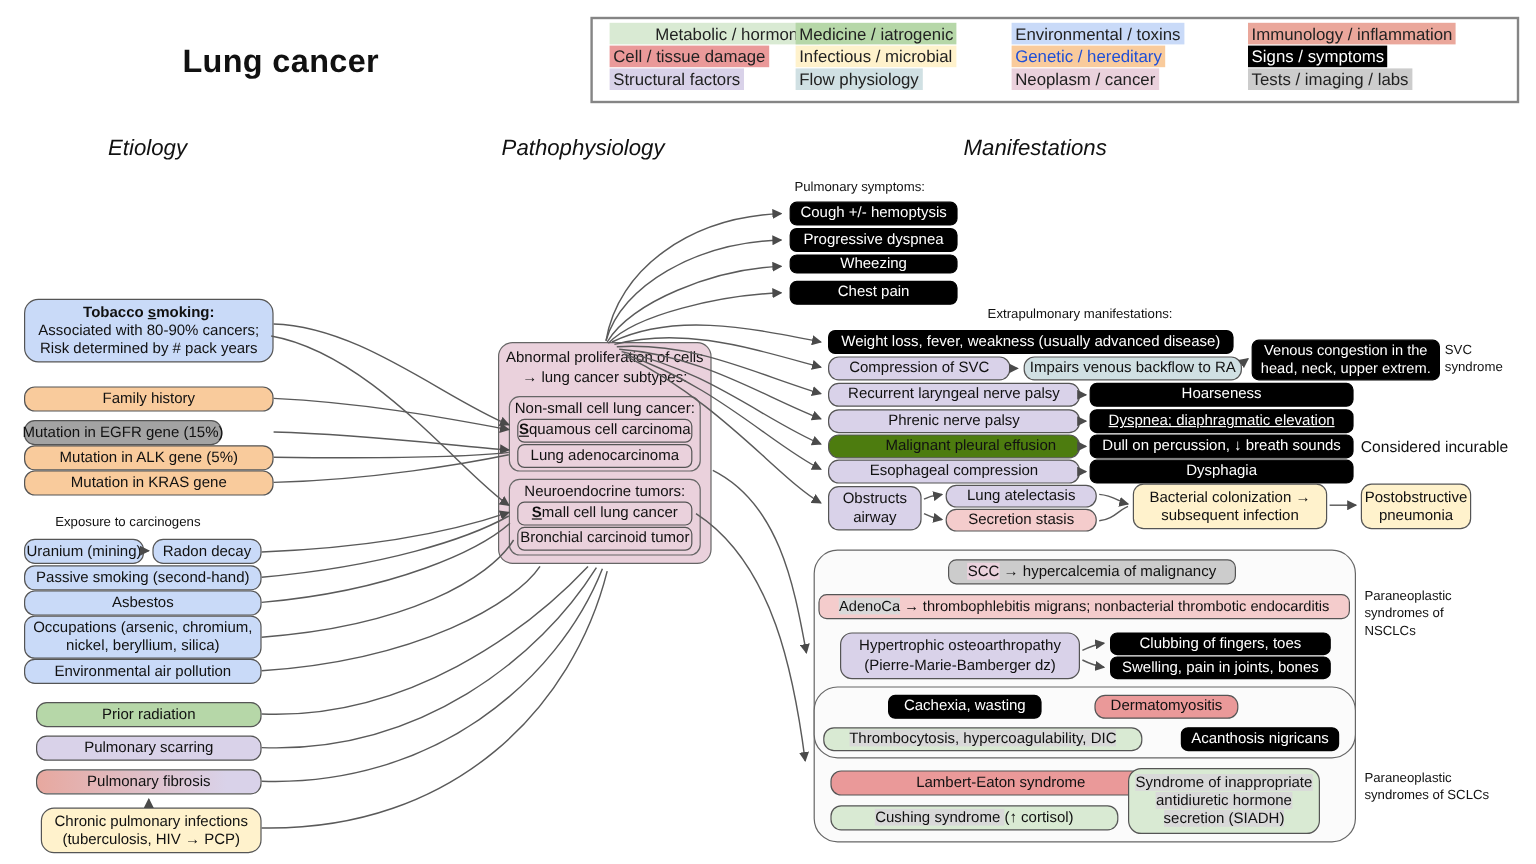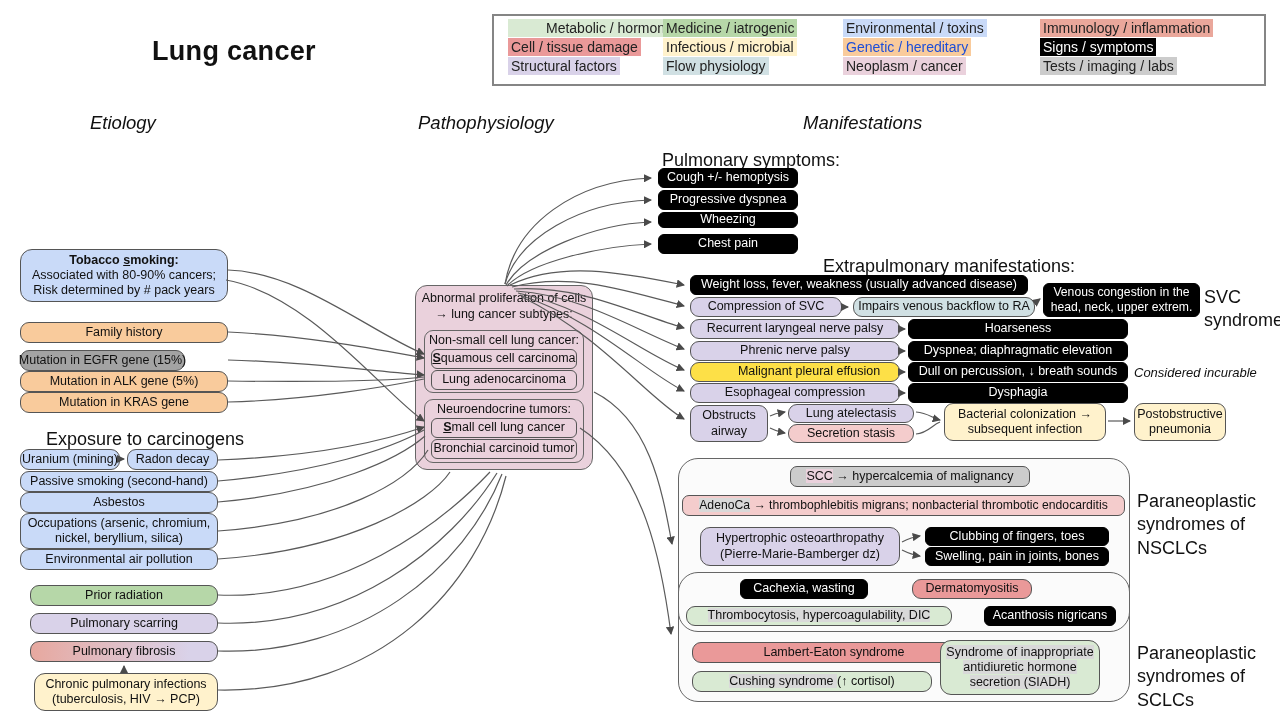--- a/index.html
+++ b/index.html
@@ -3,21 +3,21 @@
 <meta charset="utf-8">
 <style>
   html,body{margin:0;padding:0;background:#fff;}
   #stage{position:relative;width:1280px;height:720px;background:#fff;overflow:hidden;
          font-family:"Liberation Sans", sans-serif;color:#111;}
   .n{position:absolute;box-sizing:border-box;border:1.2px solid #555;border-radius:9px;
      display:flex;align-items:center;justify-content:center;text-align:center;
      font-size:12.5px;line-height:1.22;padding:1px 4px;background:#fff;}
   .n .w{white-space:nowrap;}
   .blk{background:#000;color:#fff;border-color:#000;border-radius:6px;}
-  .lbl{position:absolute;font-size:18px;color:#111;}
+  .lbl{position:absolute;font-size:11px;color:#111;}
   .title{position:absolute;font-size:27px;font-weight:bold;letter-spacing:.3px;}
   .hdr{position:absolute;font-style:italic;font-size:18.5px;}
   .legend{position:absolute;left:492px;top:14px;width:770px;height:68px;
           border:2px solid #858585;background:#fff;}
   .lcol{position:absolute;top:3px;display:flex;flex-direction:column;align-items:flex-start;
         gap:1px;font-size:14px;}
   .lcol span{padding:0 3px;line-height:18px;}
   .grad{background:linear-gradient(90deg,#e7a89f 0%,#d9d2e9 85%);}
   .bigbox{position:absolute;box-sizing:border-box;border:1.3px solid #666;border-radius:12px;}
   .group{position:absolute;box-sizing:border-box;border:1.3px solid #666;border-radius:20px;background:#fbfbfb;}
@@ -157,30 +157,30 @@
 
   <div class="n" style="left: 690px; top: 319px; width: 210px; height: 20px; background-color: rgb(217, 210, 233);">
       <span class="w">Recurrent laryngeal nerve palsy</span>
     </div>
   <div class="n" style="left: 690px; top: 341px; width: 210px; height: 20px; background-color: rgb(217, 210, 233);">
       <span class="w">Phrenic nerve palsy</span>
     </div>
   <div class="n blk" style="left:908px;top:319px;width:220px;height:20px;">
       <span class="w">Hoarseness</span>
     </div>
-  <div class="n blk" style="left:908px;top:341px;width:220px;height:20px;">
+  <div class="n blk" style="left:908px;top:341px;width:220px;height:20px;text-decoration:underline;">
       <span class="w">Dyspnea; diaphragmatic elevation</span>
     </div>
-  <div class="n" style="left: 690px; top: 362px; width: 210px; height: 20px; background-color: #fde047; padding-left: 32px;">
+  <div class="n" style="left: 690px; top: 362px; width: 210px; height: 20px; background-color: #4d7c0f; padding-left: 32px;">
       <span class="w">Malignant pleural effusion</span>
     </div>
   <div class="n blk" style="left:908px;top:362px;width:220px;height:20px;">
       <span class="w">Dull on percussion, ↓ breath sounds</span>
     </div>
-  <div class="lbl" style="left:1134px;top:365px;font-size:13px;font-style:italic;">Considered incurable</div>
+  <div class="lbl" style="left:1134px;top:365px;font-size:13px;">Considered incurable</div>
   <div class="n" style="left: 690px; top: 383px; width: 210px; height: 20px; background-color: rgb(217, 210, 233);">
       <span class="w">Esophageal compression</span>
     </div>
   <div class="n blk" style="left:908px;top:383px;width:220px;height:20px;">
       <span class="w">Dysphagia</span>
     </div>
 
   <div class="n" style="left: 690px; top: 405px; width: 78px; height: 37px; background-color: rgb(217, 210, 233);">
       <span>Obstructs airway</span>
     </div>

